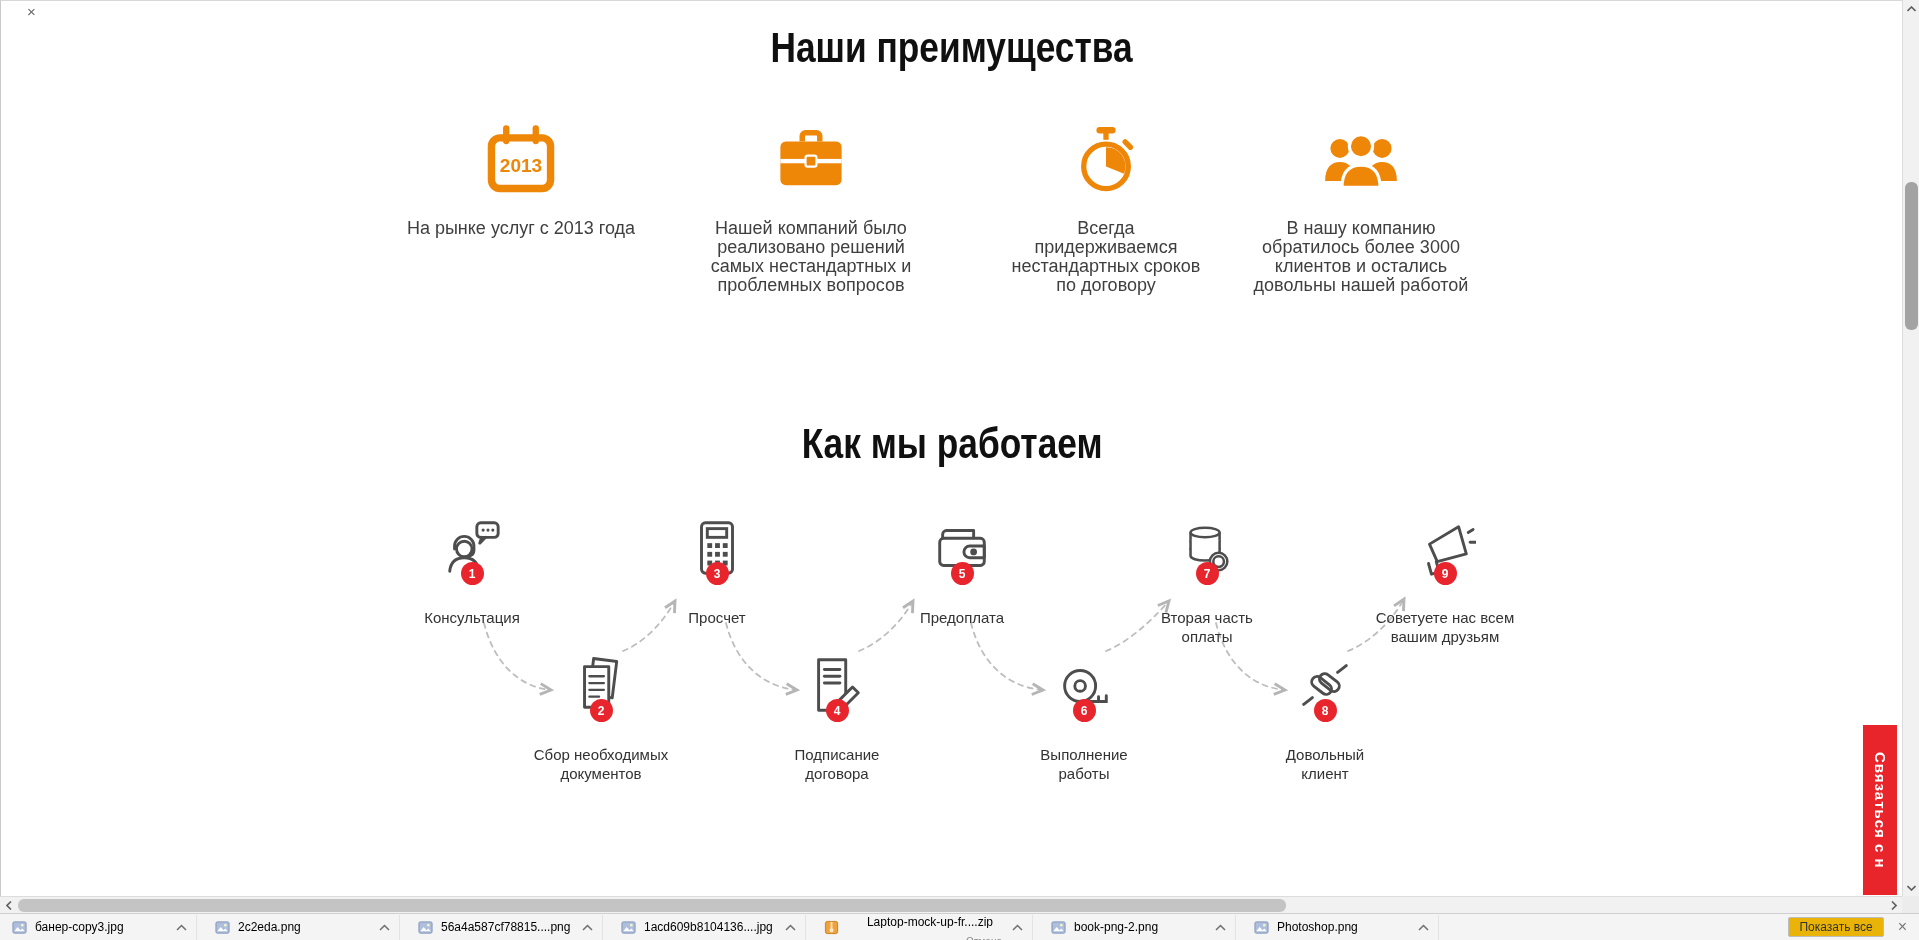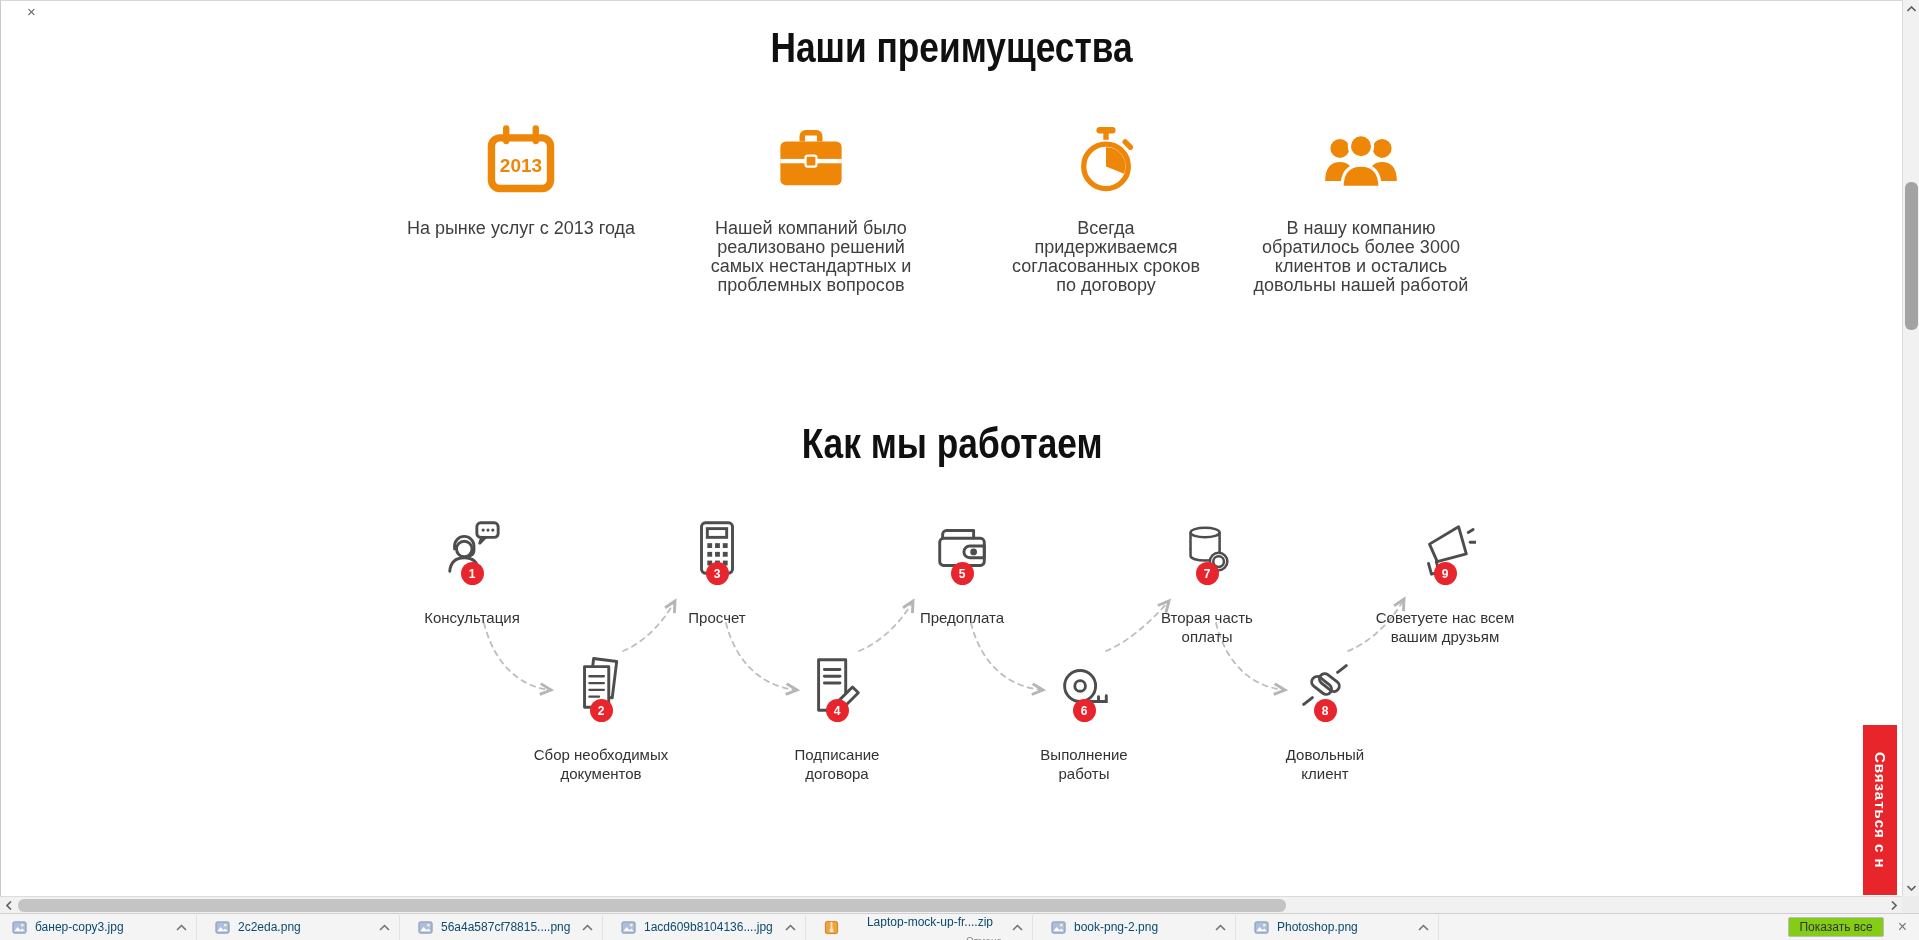--- a/index.html
+++ b/index.html
@@ -69,28 +69,28 @@
   .dlbar{
     position:absolute;left:0;top:913px;width:1919px;height:27px;background:#f4f4f4;
     border-top:1px solid #cfcfcf;box-sizing:border-box;display:flex;align-items:center;z-index:7;
   }
   .dl-item{
     height:25px;display:flex;align-items:center;padding:0 8px 0 12px;margin-right:6px;
     width:176px;box-sizing:content-box;cursor:pointer;border-right:1px solid #e3e3e3;
   }
   .dl-ico{width:15px;height:15px;flex:0 0 15px;display:flex;align-items:center;justify-content:center;}
   .dl-name{
-    flex:1;margin:0 8px;font-size:12px;color:#0c4a6e;white-space:nowrap;overflow:hidden;text-overflow:ellipsis;
+    flex:1;margin:0 8px;font-size:12px;color:#000000;white-space:nowrap;overflow:hidden;text-overflow:ellipsis;
   }
   .dl-text{flex:1;margin:0 8px;display:flex;flex-direction:column;justify-content:center;overflow:hidden;}
   .dl-text .dl-name{flex:none;margin:9px;font-size:12px;line-height:12px;text-align:right;}
   .dl-sub{font-size:10px;line-height:10px;color:#8a8a8a;white-space:nowrap;text-align:right;}
   .dl-caret{flex:0 0 14px;display:flex;align-items:center;justify-content:center;cursor:pointer;}
   .show-all{
-    margin-left:auto;margin-right:14px;background:#84cc16;border:1px solid #bdbdbd;border-radius:2px;
+    margin-left:auto;margin-right:14px;background:#eab308;border:1px solid #bdbdbd;border-radius:2px;
     font-family:inherit;font-size:12px;color:#333;padding:2px 10px;cursor:pointer;height:20px;line-height:14px;
   }
   .dl-close{margin-right:12px;font-size:16px;color:#787878;cursor:pointer;line-height:16px;}
 </style>
 </head>
 <body>
 
 <div class="canvas">
 
   <span class="page-x">×</span>
@@ -124,21 +124,21 @@
   <div class="adv" style="left:970px">
     <div class="adv-icon">
       <svg width="68" height="68" viewBox="0 0 64 64">
         <line x1="26" y1="4" x2="38" y2="4" stroke="#EE8608" stroke-width="6" stroke-linecap="round"></line>
         <line x1="32" y1="6" x2="32" y2="13" stroke="#EE8608" stroke-width="5"></line>
         <line x1="50" y1="15" x2="55" y2="20" stroke="#EE8608" stroke-width="5" stroke-linecap="round"></line>
         <circle cx="32" cy="38" r="21" fill="none" stroke="#EE8608" stroke-width="5"></circle>
         <path d="M32 38 V20 A18 18 0 0 1 49 45 Z" fill="#EE8608"></path>
       </svg>
     </div>
-    <div class="adv-text" style="max-width:205px">Всегда придерживаемся согласованных сроков по договору</div>
+    <div class="adv-text" style="max-width:205px">Всегда придерживаемся нестандартных сроков по договору</div>
   </div>
 
   <div class="adv" style="left:1225px">
     <div class="adv-icon">
       <svg width="76" height="60" viewBox="0 0 72 56">
         <g fill="#EE8608">
           <circle cx="16" cy="17" r="9"></circle>
           <path d="M2 48 c0-13 6-18 14-18 s14 5 14 18 z"></path>
           <circle cx="56" cy="17" r="9"></circle>
           <path d="M42 48 c0-13 6-18 14-18 s14 5 14 18 z"></path>

